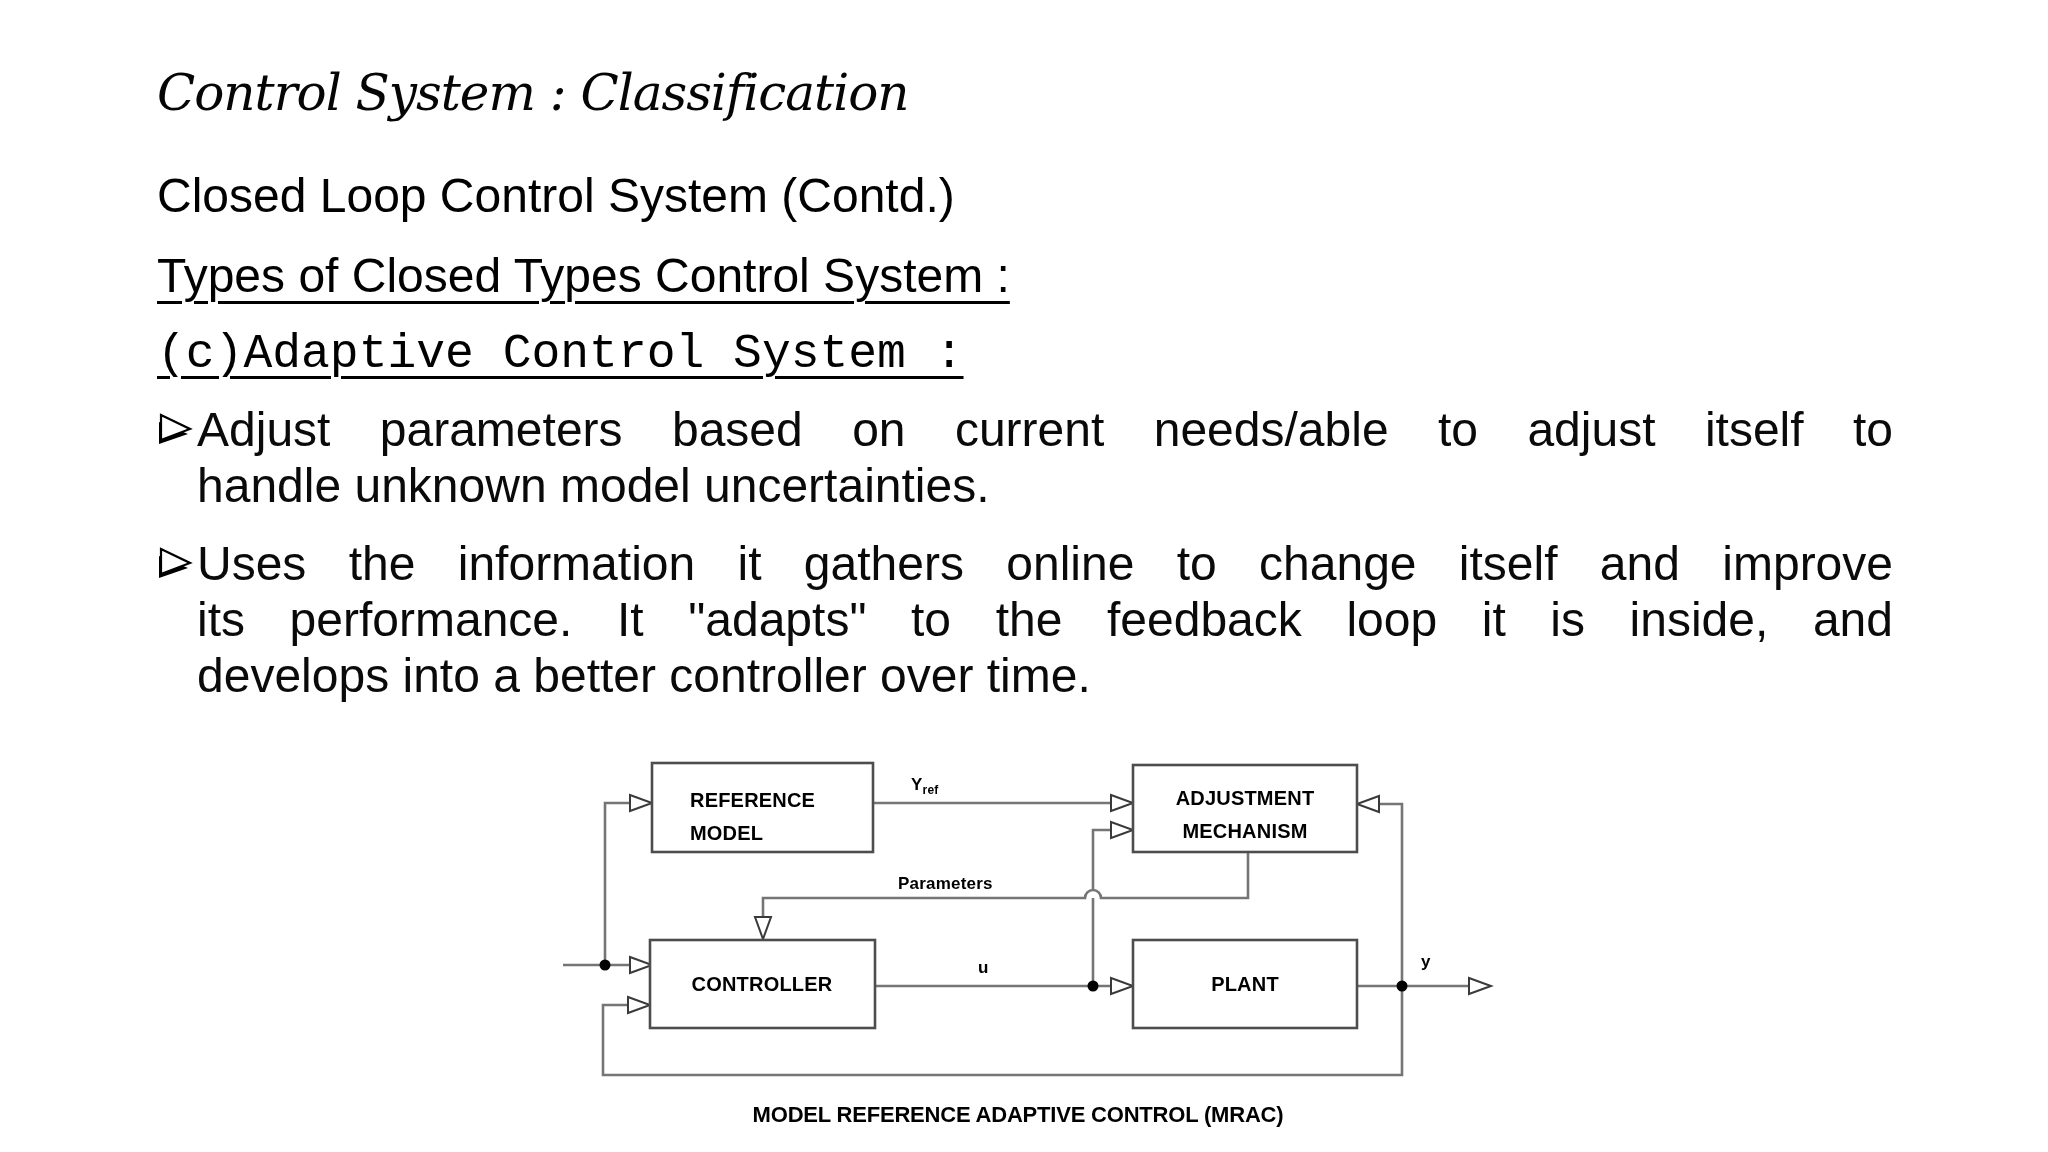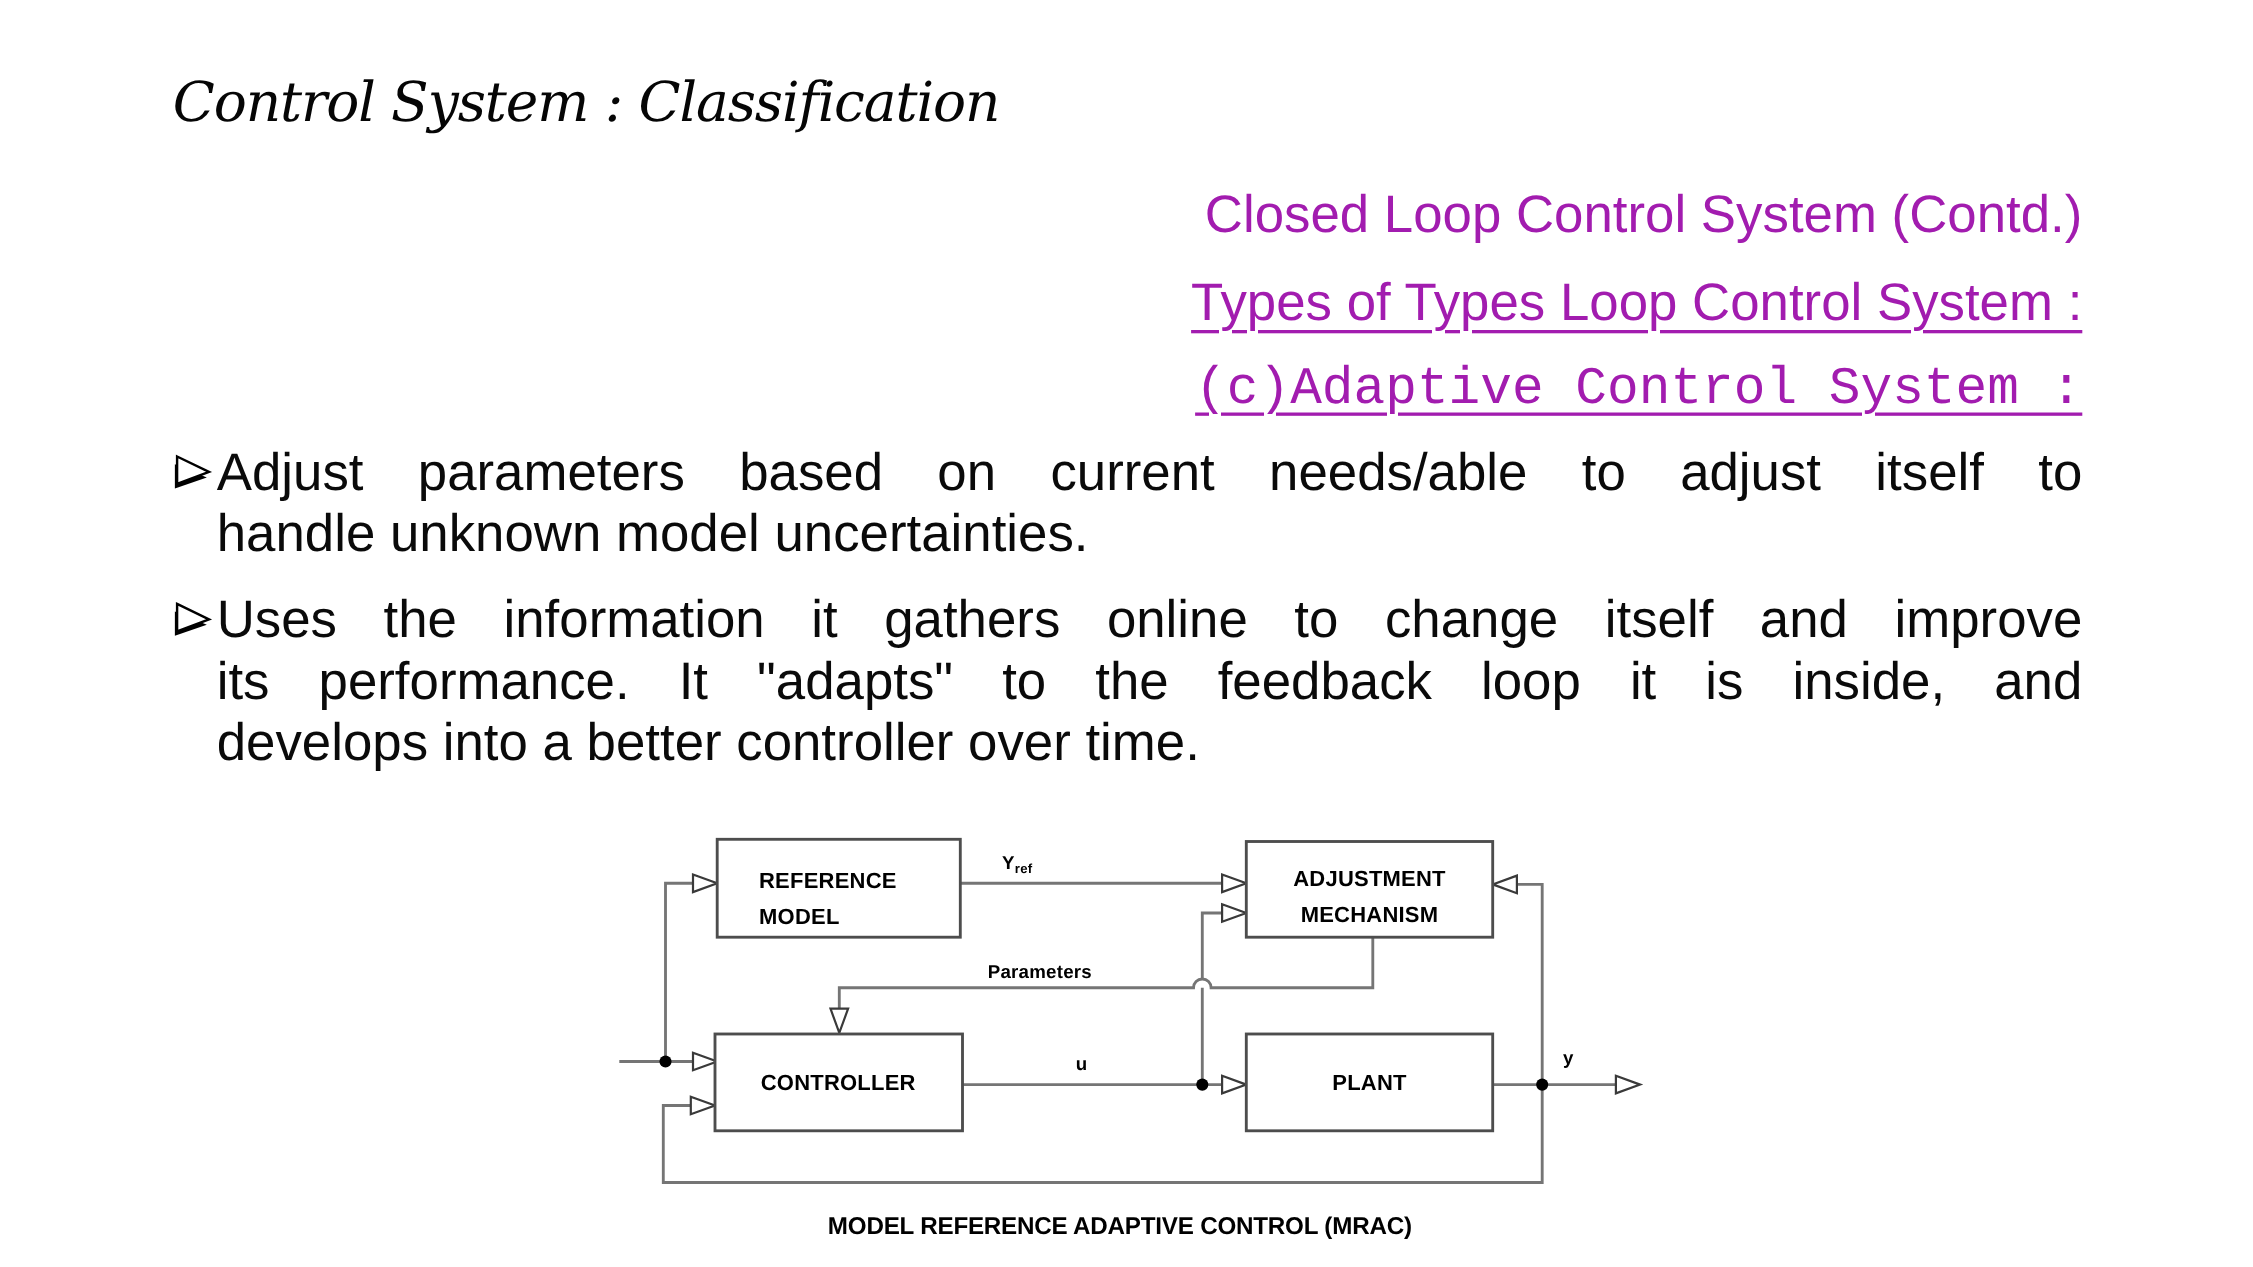--- a/index.html
+++ b/index.html
@@ -15,23 +15,22 @@
     position:absolute;left:157px;top:64px;
     font-family:"DejaVu Serif",serif;
     font-style:italic;
     font-size:50px;
     letter-spacing:-1px;
     color:#050505;
     white-space:nowrap;
   }
   .txt{
     position:absolute;left:157px;width:1736px;
-    font-size:48px;line-height:56px;color:#a21caf;
+    font-size:48px;line-height:56px;color:#000000;
     white-space:nowrap;
-    text-align:right;
   }
   .subtitle{top:168px;}
   .heading{white-space:nowrap;}
   .h1{top:248px;}
   .h2{top:326px;font-family:Liberation Mono, monospace;}
   .underline{
     text-decoration:underline;
     text-decoration-thickness:3px;
     text-underline-offset:9px;
   }
@@ -67,21 +66,21 @@
 </style>
 </head>
 <body>
 
 <div class="slide">
 
   <div class="slide-title">Control System : Classification</div>
 
   <div class="txt subtitle">Closed Loop Control System (Contd.)</div>
 
-  <div class="txt h1 heading"><span class="underline">Types of Types Loop Control System :</span></div>
+  <div class="txt h1 heading"><span class="underline">Types of Closed Types Control System :</span></div>
 
   <div class="txt h2 heading"><span class="underline">(c)Adaptive Control System :</span></div>
 
   <div class="bullet b1">
     <span class="bullet-marker">
       <svg width="36" height="32" viewBox="0 0 36 32">
         <path d="M2,9 L31,21 L2,31 Z" fill="#000000"></path>
         <path d="M4,2 L33,16 L4,27 Z" fill="#ffffff" stroke="#000000" stroke-width="2.2" stroke-linejoin="miter"></path>
       </svg>
     </span>

